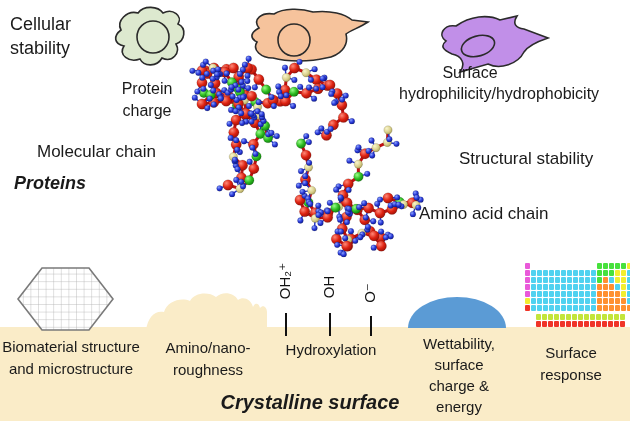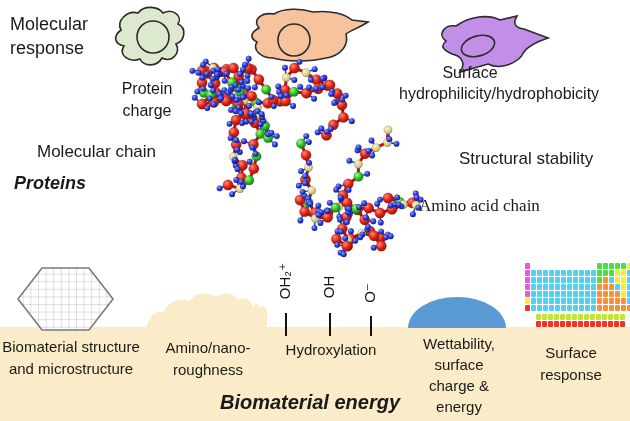--- a/index.html
+++ b/index.html
@@ -890,41 +890,41 @@
       <span class="ptcell" style="background: rgb(240, 52, 40);"></span>
       <span class="ptcell" style="background: rgb(240, 52, 40);"></span>
       <span class="ptcell" style="background: rgb(240, 52, 40);"></span>
       <span class="ptcell" style="background: rgb(240, 52, 40);"></span>
       <span class="ptcell" style="background: rgb(240, 52, 40);"></span>
       <span class="ptcell" style="background: rgb(240, 52, 40);"></span>
       <span class="ptcell" style="background: rgb(240, 52, 40);"></span>
     </div>
   </div>
 
-<div class="lbl" style="left:10px;top:12px;width:92px;font-size:18px;line-height:1.35;">Molecular response</div>
+<div class="lbl" style="left:10px;top:12px;width:92px;font-size:18px;line-height:1.35;">Cellular stability</div>
 
 <div class="lbl ctr" style="left:99px;top:78px;width:96px;font-size:16px;line-height:1.35;">Protein charge</div>
 
 <div class="lbl" style="left:37px;top:142px;font-size:17px;">Molecular chain</div>
 
 <div class="lbl bold" style="left:14px;top:173px;font-size:18px;">Proteins</div>
 
 <div class="lbl ctr" style="left:399px;top:62px;width:142px;font-size:16px;line-height:1.32;">Surface hydrophilicity/hydrophobicity</div>
 
 <div class="lbl" style="left:459px;top:149px;font-size:17px;">Structural stability</div>
 
-<div class="lbl" style="left:419px;top:196px;font-size:17px;font-family:Liberation Serif, serif;">Amino acid chain</div>
+<div class="lbl" style="left:419px;top:204px;font-size:17px;">Amino acid chain</div>
 
 <div class="lbl ctr" style="left:2px;top:336px;width:138px;font-size:15px;line-height:1.45;">Biomaterial structure and microstructure</div>
 
 <div class="lbl ctr" style="left:152px;top:337px;width:112px;font-size:15px;line-height:1.45;">Amino/nano-roughness</div>
 
 <div class="lbl ctr" style="left:272px;top:341px;width:118px;font-size:15px;">Hydroxylation</div>
 
 <div class="lbl ctr" style="left:412px;top:333px;width:94px;font-size:15px;line-height:1.4;">Wettability, surface charge &amp; energy</div>
 
 <div class="lbl ctr" style="left:518px;top:342px;width:106px;font-size:15px;line-height:1.45;">Surface response</div>
 
-<div class="lbl bold ctr" style="left:170px;top:390px;width:280px;font-size:20px;">Biomaterial energy</div>
+<div class="lbl bold ctr" style="left:170px;top:390px;width:280px;font-size:20px;">Crystalline surface</div>
 
 <div class="vlabel" style="left:257px;top:271px;width:58px;height:20px;">OH₂⁺</div>
 <div class="vlabel" style="left:312px;top:277px;width:36px;height:20px;">OH</div>
 <div class="vlabel" style="left:356px;top:283px;width:30px;height:20px;">O⁻</div>
 
 </body></html>

